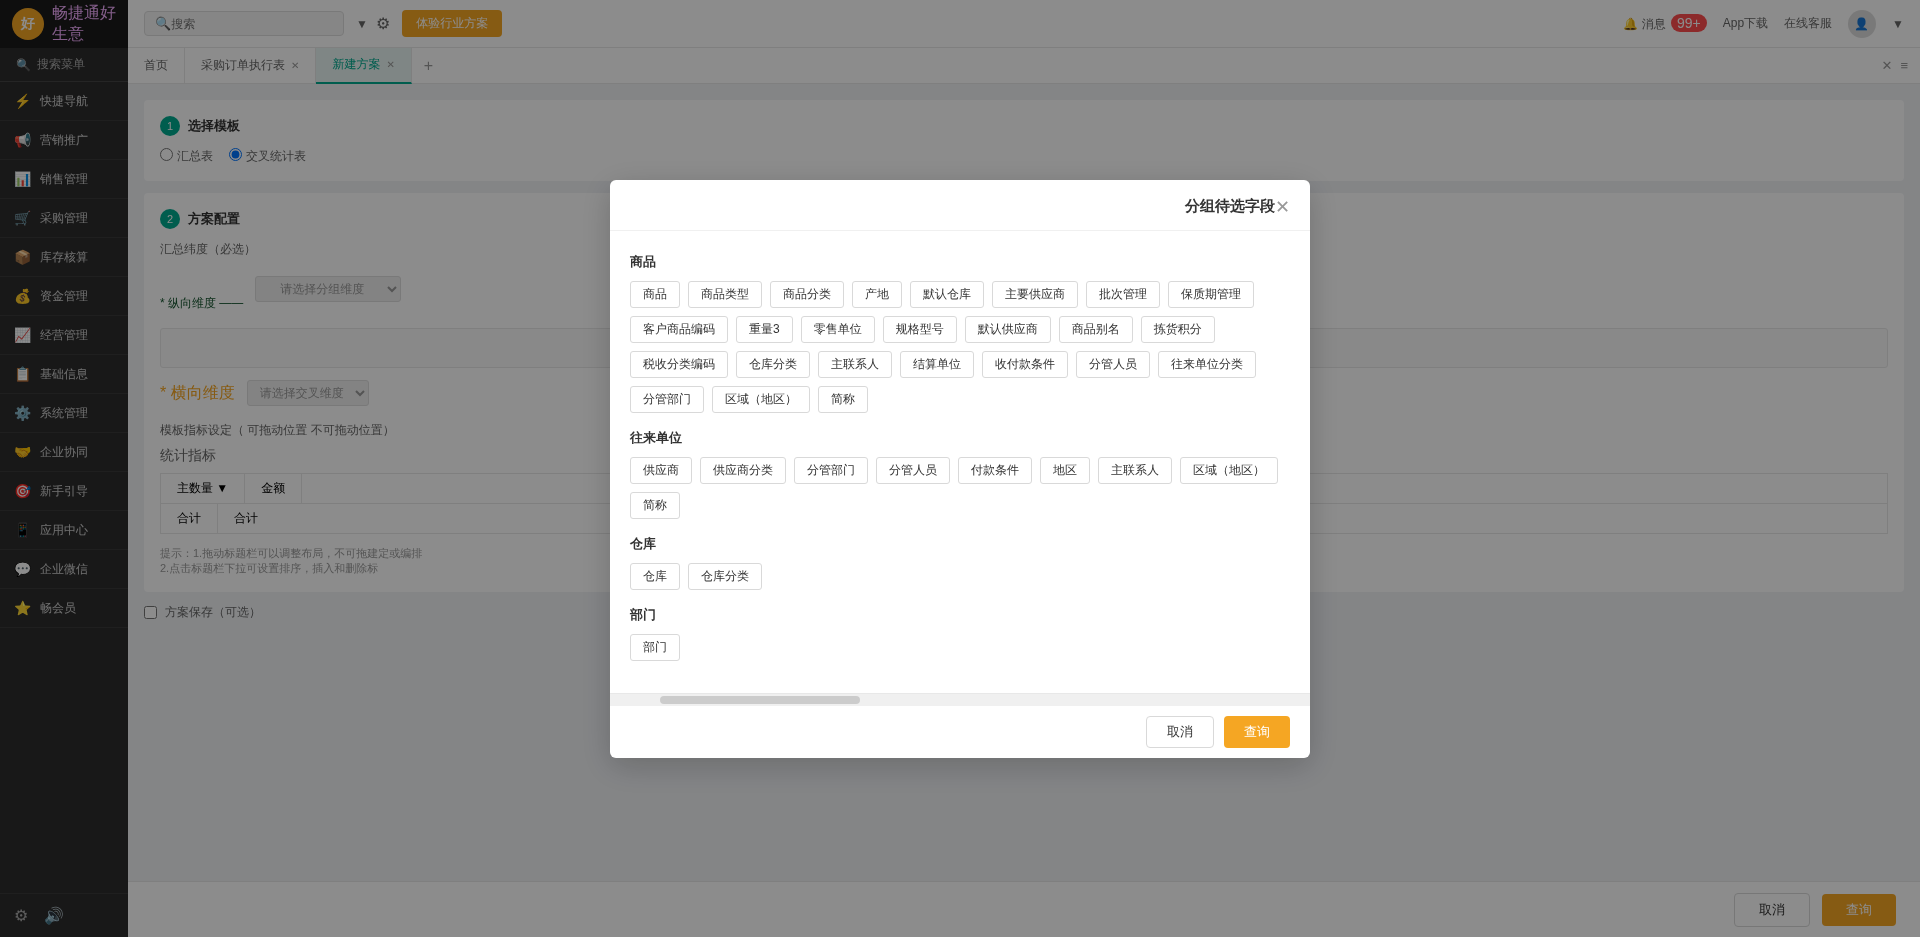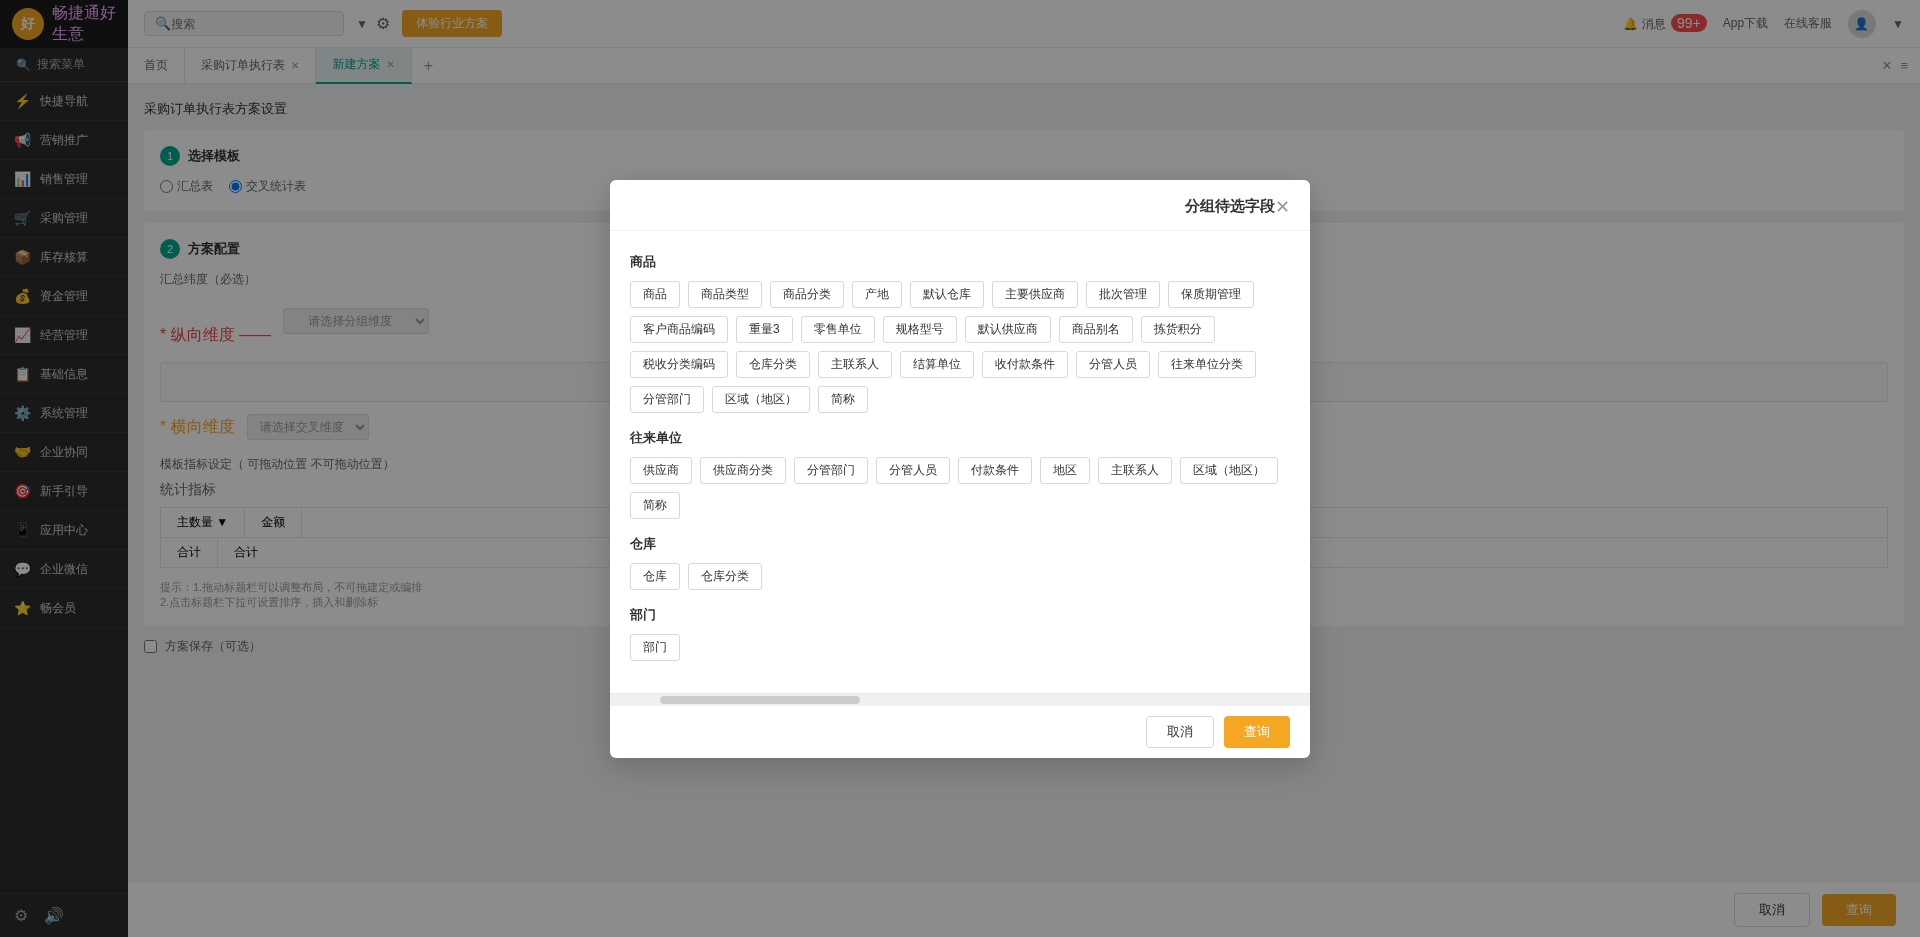--- a/index.html
+++ b/index.html
@@ -84,21 +84,21 @@
     }
     .step-header {
       display: flex; align-items: center; margin-bottom: 12px;
     }
     .step-num {
       width: 20px; height: 20px; background: #00a98f; color: white; border-radius: 50%;
       display: flex; align-items: center; justify-content: center; font-size: 11px; margin-right: 8px;
     }
     .step-title { font-size: 13px; font-weight: bold; color: #333; }
     .radio-group { display: flex; align-items: center; gap: 16px; font-size: 12px; color: #666; }
-    .radio-group label { display: flex; align-items: center; gap: 4px; cursor: pointer; }
+    .radio-group label { display: flex; align-items: flex-start; gap: 4px; cursor: pointer; }
 
     
     .overlay {
       position: fixed; left: 0; top: 0; right: 0; bottom: 0; background: rgba(0,0,0,0.45); z-index: 100;
     }
 
     
     .modal {
       position: fixed; left: 50%; top: 50%; transform: translate(-50%, -50%);
       background: #fff; border-radius: 6px; width: 700px; max-height: 580px;
@@ -280,21 +280,20 @@
       </div>
     </div>
   <span class="tab-add">+</span>
   <div style="margin-left:auto; display:flex; align-items:center; gap:8px; padding-right:12px;">
     <span style="color:#999;font-size:13px;">✕</span>
     <span style="color:#999;font-size:13px;">≡</span>
   </div>
 </div>
 
 <div class="main-content">
-  <div class="page-title">采购订单执行表方案设置</div>
 
   <div class="config-card">
     <div class="step-header">
       <div class="step-num">1</div>
       <span class="step-title">选择模板</span>
     </div>
     <div class="radio-group">
       <label>
         <input type="radio" name="template" style=""> 汇总表
       </label>
@@ -304,21 +303,21 @@
     </div>
   </div>
 
   <div class="config-card">
     <div class="step-header">
       <div class="step-num">2</div>
       <span class="step-title">方案配置</span>
     </div>
     <div style="font-size:12px;color:#666;margin-bottom:8px;">汇总纬度（必选）</div>
     <div style="display:flex;align-items:center;gap:12px;margin-bottom:16px;">
-      <span style="color:#ef4444;font-size:16px;margin-top:29px;">* 纵向维度 ——</span>
+      <span style="color:#14532d;font-size:12px;margin-top:29px;">* 纵向维度 ——</span>
       <select style="border:1px solid #ddd;border-radius:3px;padding:4px 20px;font-size:12px;color:#999;">
         <option>请选择分组维度</option>
       </select>
     </div>
     <div style="height:40px;background:#f9f9f9;border:1px solid #e8e8e8;border-radius:3px;margin-bottom:12px;"></div>
     <div style="display:flex;align-items:center;gap:12px;margin-bottom:16px;">
       <span style="color:#f5a623;font-size:16px;">* 横向维度</span>
       <select style="border:1px solid #ddd;border-radius:3px;padding:4px 8px;font-size:12px;color:#999;">
         <option>请选择交叉维度</option>
       </select>

